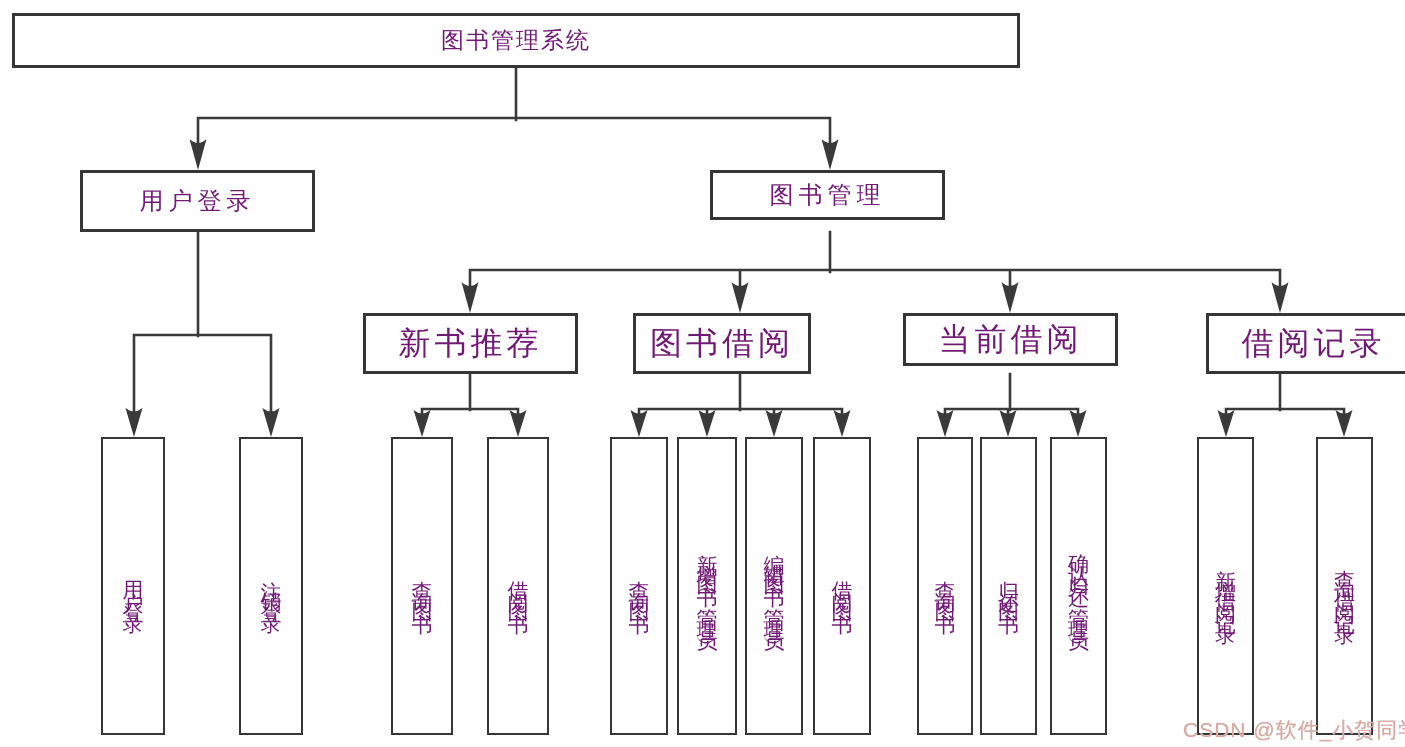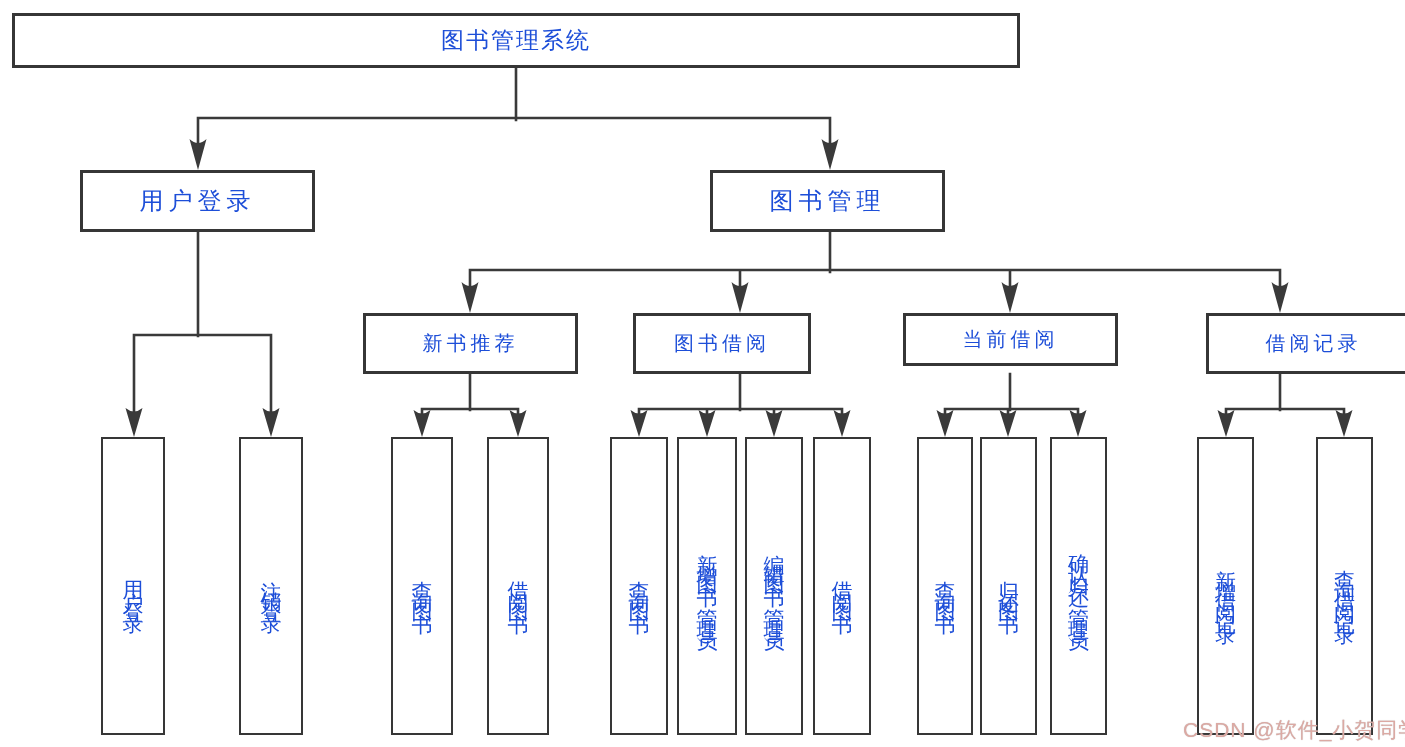--- a/index.html
+++ b/index.html
@@ -15,30 +15,30 @@
     position: absolute;
     left: 0; top: 0;
     width: 1405px; height: 747px;
     pointer-events: none;
   }
   .node {
     position: absolute;
     box-sizing: border-box;
     background: #ffffff;
     border: 3px solid #363636;
-    color: #1d4ed8;
+    color: #701a75;
     display: flex;
     align-items: center;
     justify-content: center;
     text-align: center;
     white-space: nowrap;
   }
   .h-node { font-size: 23px; letter-spacing: 2px; }
   .h-node.lv2 { font-size: 24px; letter-spacing: 5px; }
-  .h-node.lv3 { font-size: 20px; letter-spacing: 4px; }
+  .h-node.lv3 { font-size: 32px; letter-spacing: 4px; }
   .v-node {
     writing-mode: vertical-rl;
     text-orientation: mixed;
     font-size: 21px;
     letter-spacing: 11px;
     border-width: 2.5px;
   }
   .watermark {
     position: absolute;
     left: 1183px;
@@ -108,21 +108,21 @@
       <path d="M1008 437 L999.5 410 Q1008 417 1016.5 410 Z"></path>
       <path d="M1078 437 L1069.5 410 Q1078 417 1086.5 410 Z"></path>
       <path d="M1226 437 L1217.5 410 Q1226 417 1234.5 410 Z"></path>
       <path d="M1344 437 L1335.5 410 Q1344 417 1352.5 410 Z"></path>
     </g>
   </svg>
 
   <div class="node h-node" style="left:12px; top:13px; width:1008px; height:55px;">图书管理系统</div>
 
   <div class="node h-node lv2" style="left:80px; top:170px; width:235px; height:62px;">用户登录</div>
-  <div class="node h-node lv2" style="left:710px; top:170px; width:235px; height:62px;font-family:Liberation Mono, monospace;">图书管理</div>
+  <div class="node h-node lv2" style="left:710px; top:170px; width:235px; height:50px;font-family:Liberation Mono, monospace;">图书管理</div>
 
   <div class="node h-node lv3" style="left:363px; top:313px; width:215px; height:61px;">新书推荐</div>
   <div class="node h-node lv3" style="left:633px; top:313px; width:178px; height:61px;">图书借阅</div>
   <div class="node h-node lv3" style="left:903px; top:313px; width:215px; height:53px;">当前借阅</div>
   <div class="node h-node lv3" style="left:1173px; top:313px; width:215px; height:61px;margin-left:33px;">借阅记录</div>
 
   <div class="node v-node" style="left:101px; top:437px; width:64px; height:298px;">用户登录</div>
   <div class="node v-node" style="left:239px; top:437px; width:64px; height:298px;">注销登录</div>
 
   <div class="node v-node" style="left:391px; top:437px; width:62px; height:298px;">查询图书</div>

